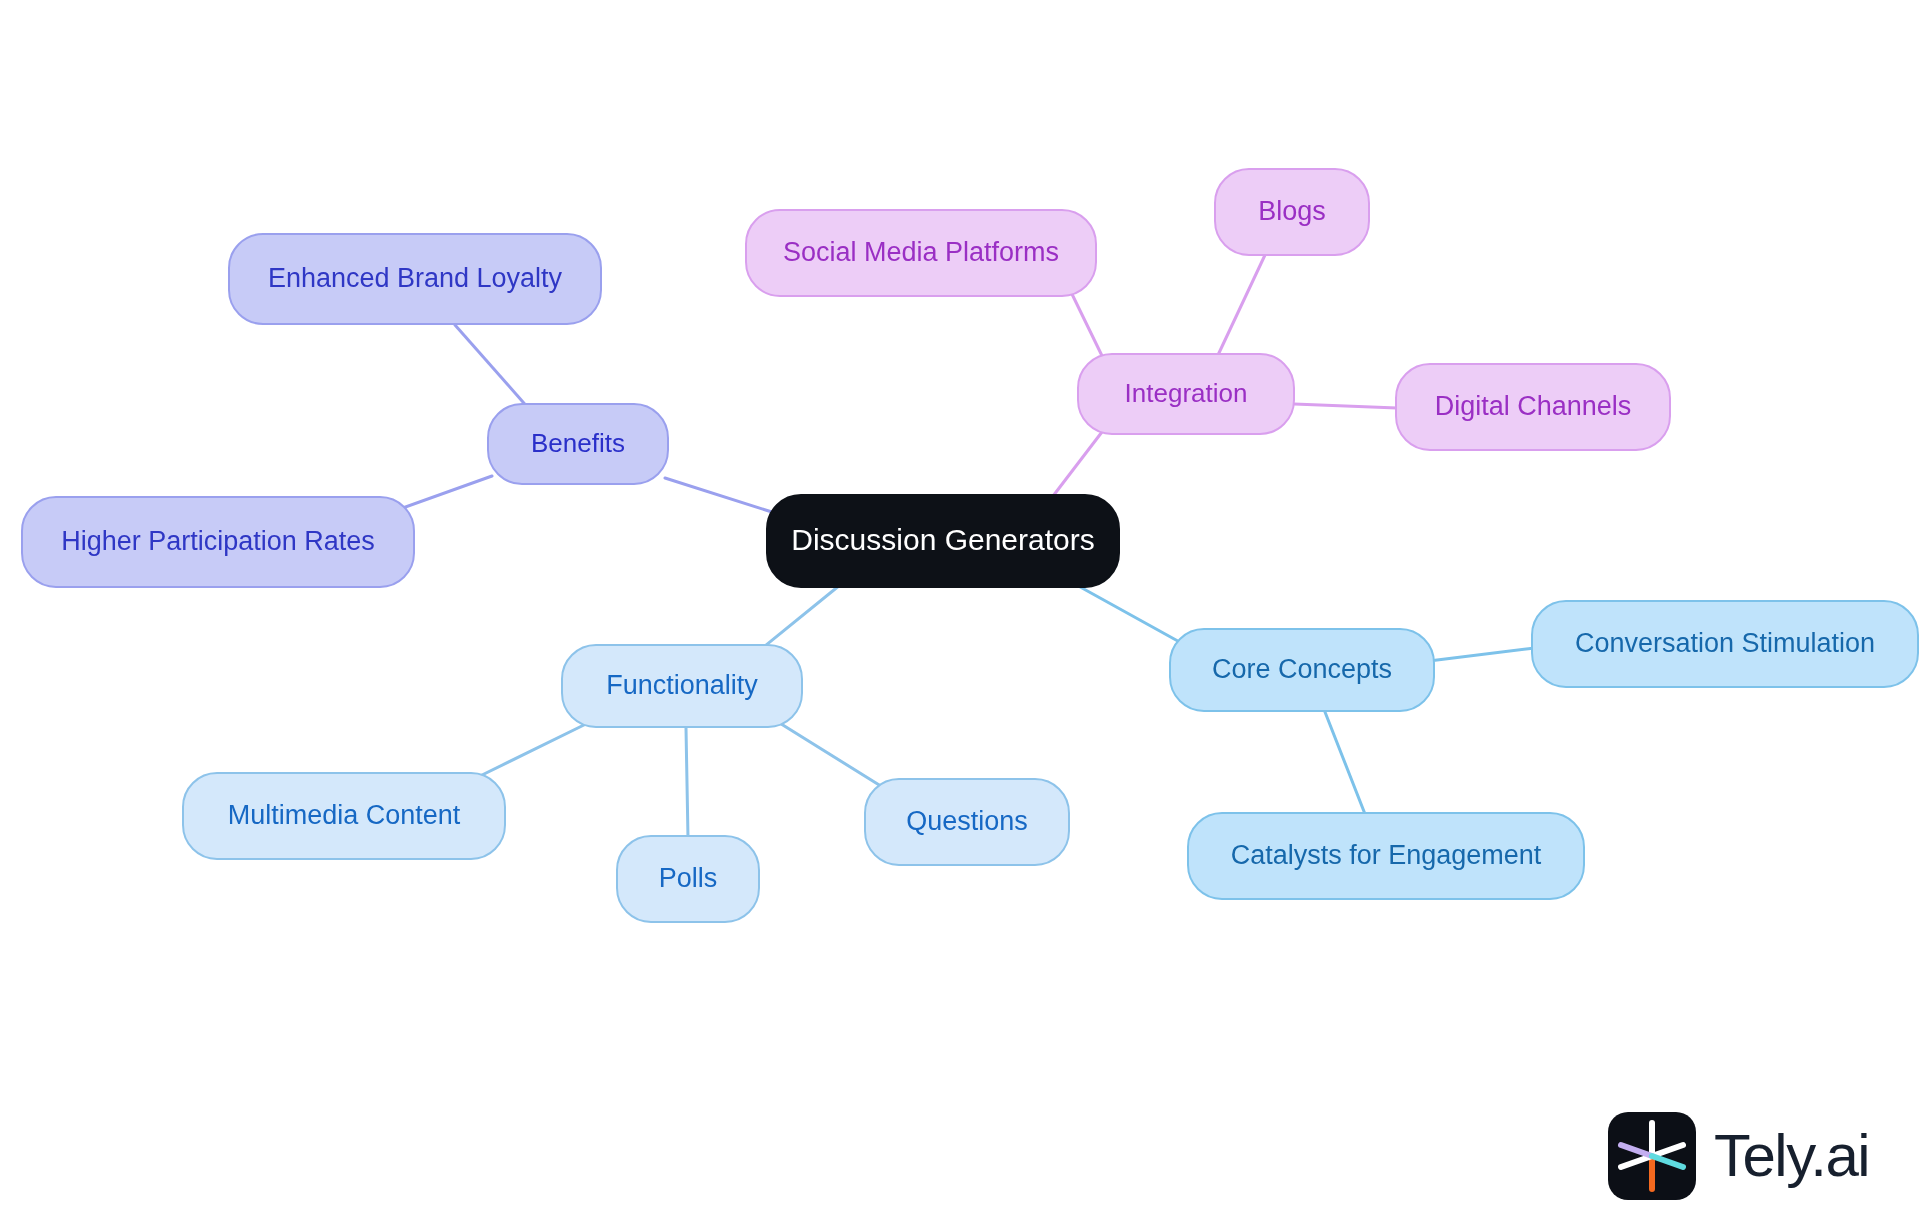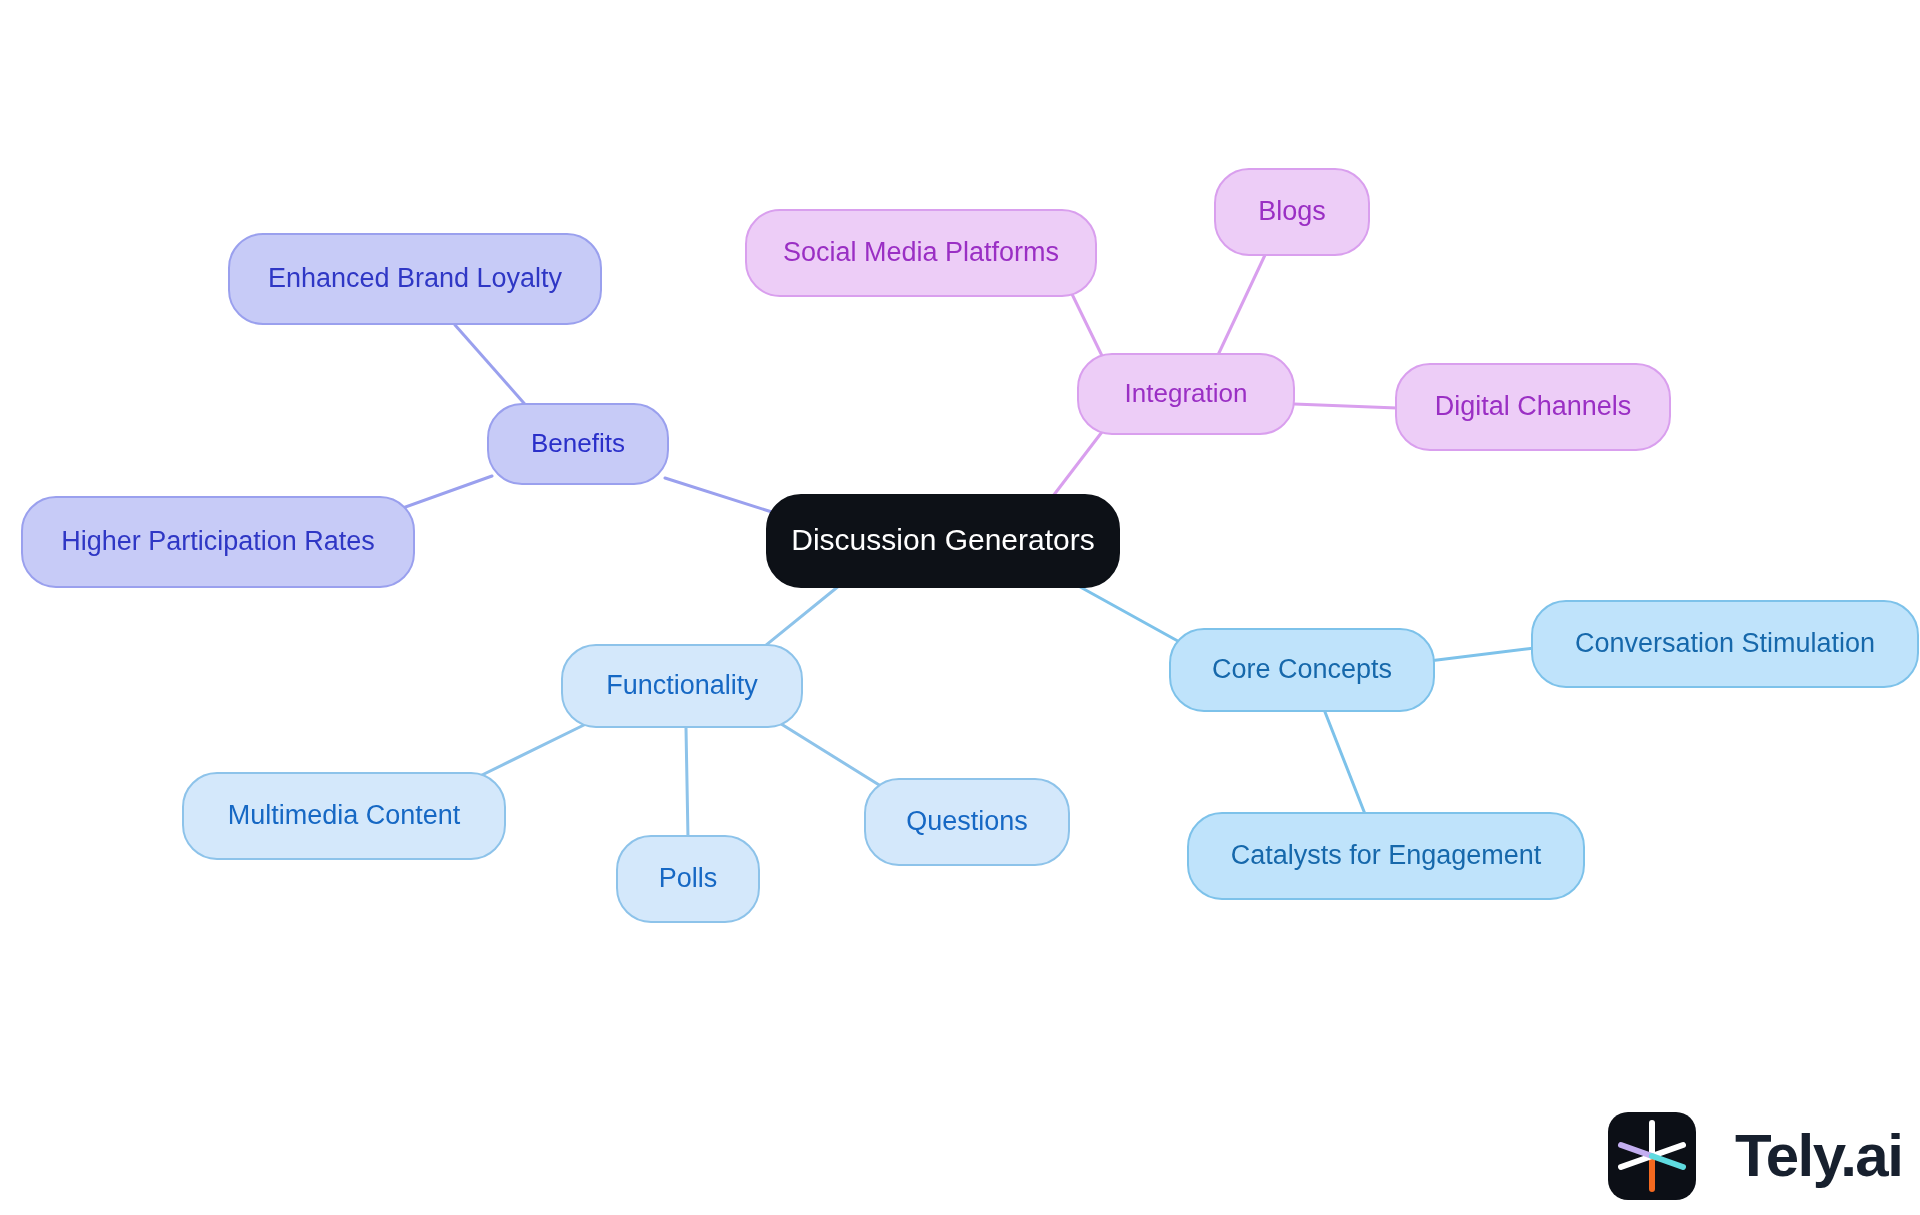--- a/index.html
+++ b/index.html
@@ -51,26 +51,25 @@
     width: 88px;
     height: 88px;
     background: #0c0f16;
     border-radius: 20px;
     position: relative;
     flex: 0 0 auto;
   }
   #tely-logo-wordmark {
     font-family: "Liberation Sans", sans-serif;
     font-size: 60px;
-    font-weight: 700;
+    font-weight: 400;
     color: #17202e;
     letter-spacing: -1.5px;
     line-height: 1;
     white-space: nowrap;
-    margin-left: 21px;
   }
 </style>
 </head>
 <body style="background: rgb(255, 255, 255);">
 
 <div id="mindmap-canvas">
 
   <svg id="mindmap-svg" viewBox="0 0 1920 1215">
     <g id="edges-layer">
         <line x1="772" y1="512" x2="665" y2="478" stroke="#9aa0ee" stroke-width="3" class="edge-line"></line>

